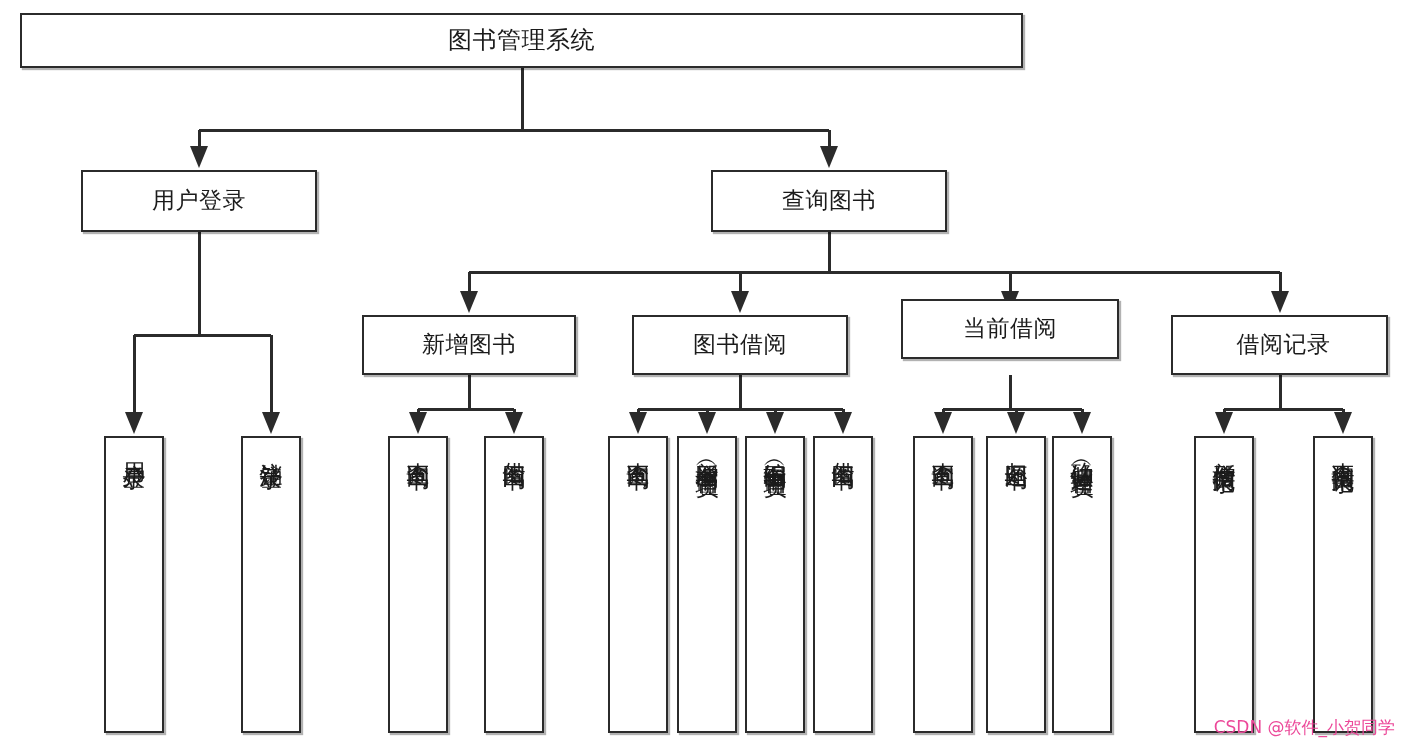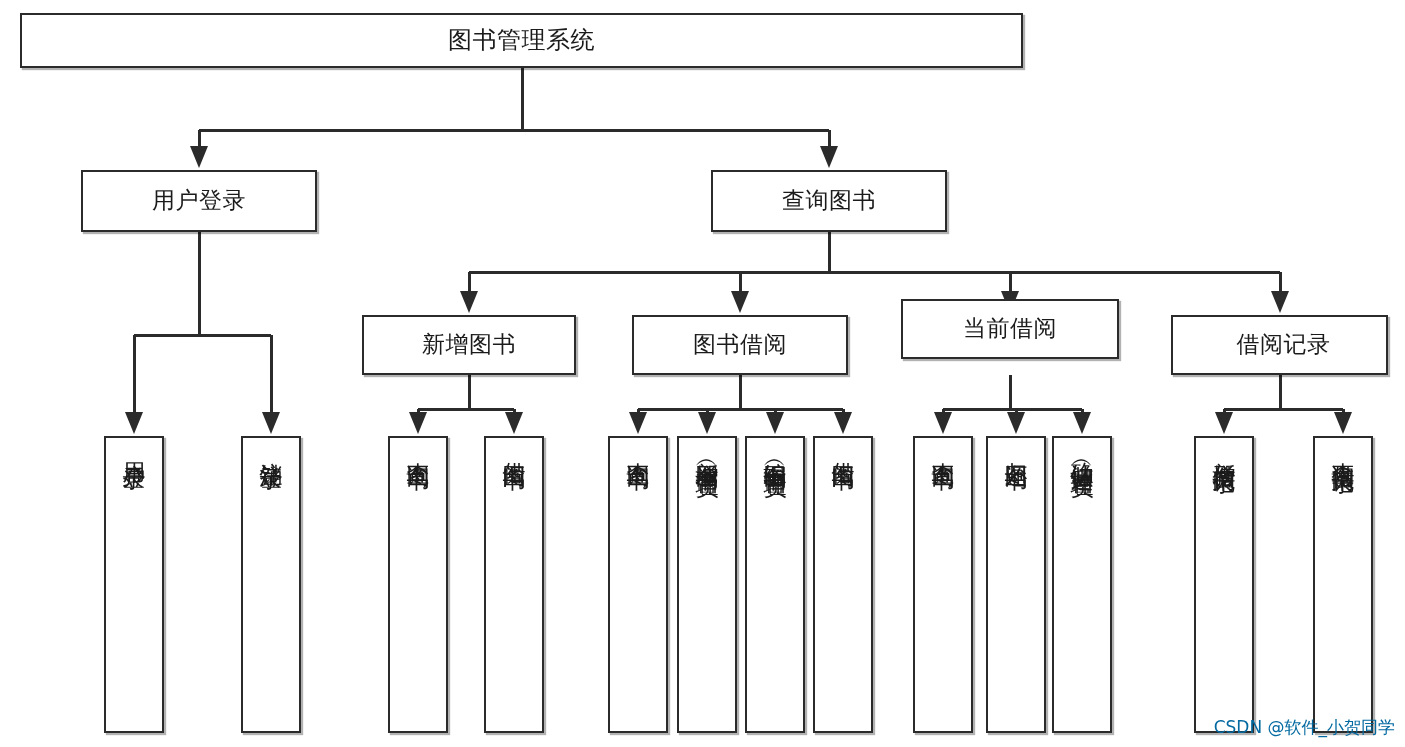--- a/index.html
+++ b/index.html
@@ -61,21 +61,21 @@
     font-size: 23px;
     line-height: 1.0;
     letter-spacing: 2px;
     white-space: normal;
   }
   #watermark {
     position: absolute;
     right: 10px;
     bottom: 8px;
     font-size: 17px;
-    color: #0369a1;
+    color: #ec4899;
     white-space: nowrap;
     user-select: none;
   }
 </style>
 </head>
 <body>
 
 <div id="diagram-root">
 
   <svg id="connector-layer" viewBox="0 0 1405 747" xmlns="http://www.w3.org/2000/svg">

